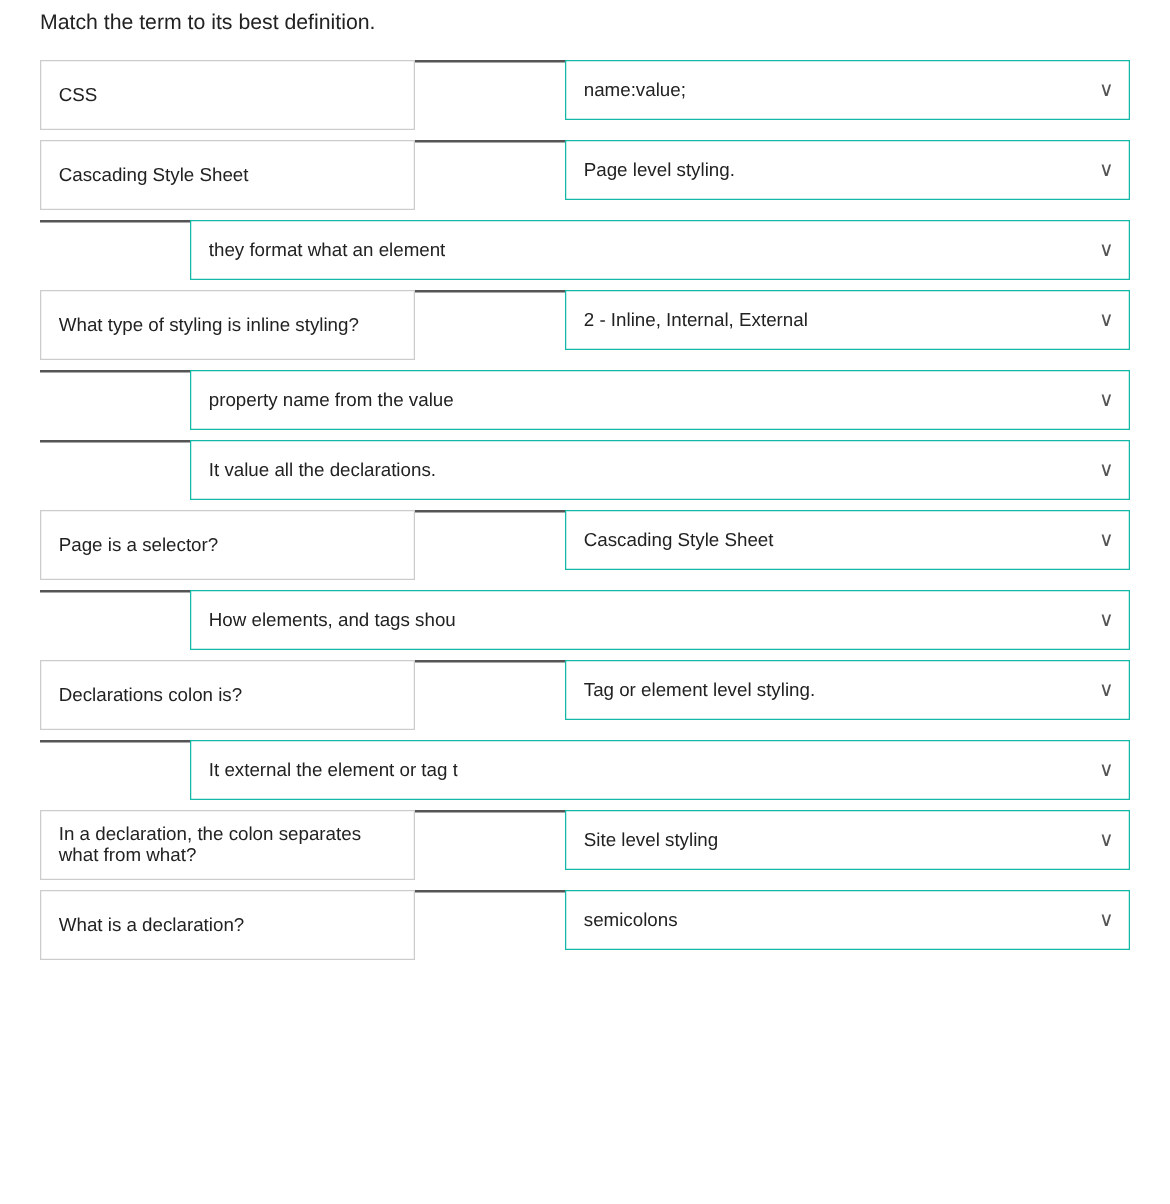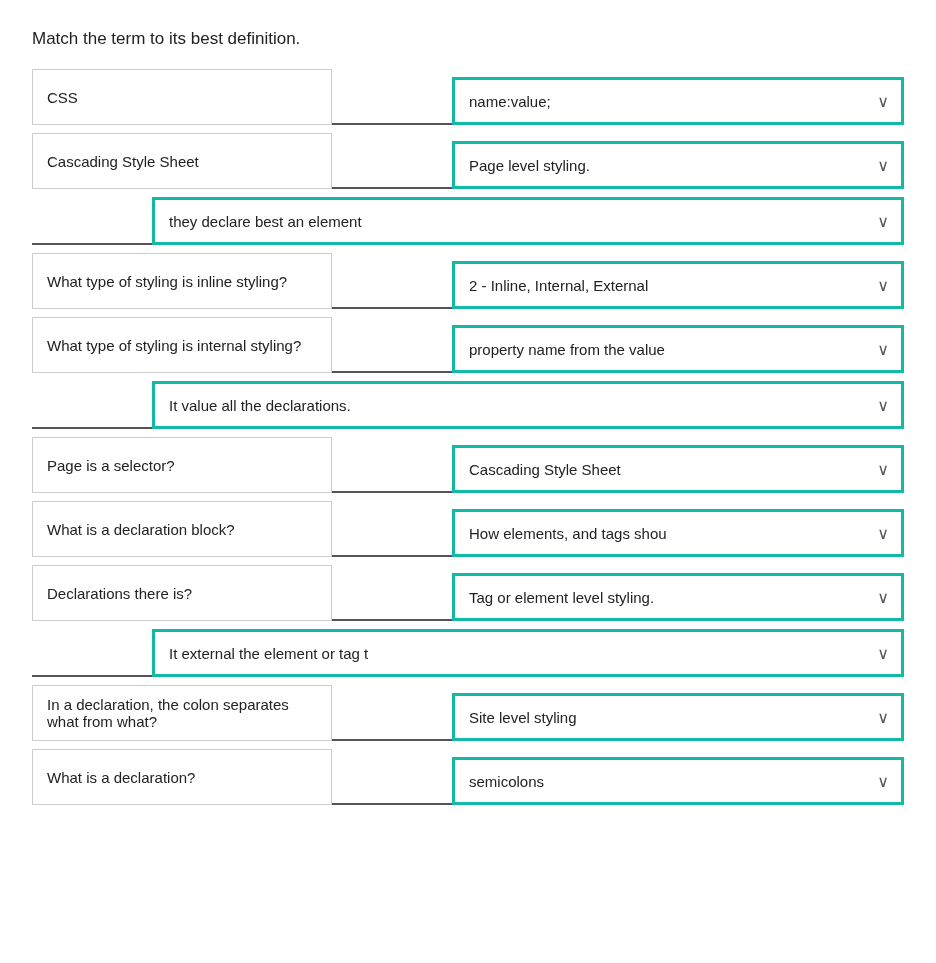--- a/index.html
+++ b/index.html
@@ -15,39 +15,39 @@
       justify-content: center;
       align-items: flex-start;
       min-height: 963px;
       padding: 0;
     }
 
     .container {
       width: 936px;
       min-height: 963px;
       background: #fff;
-      padding: 29px 32px 32px 32px;
+      padding: 8px 32px 32px 32px;
     }
 
     .page-title {
       font-size: 17px;
       font-weight: 400;
       color: #222;
       margin-bottom: 20px;
     }
 
     .match-grid {
       display: flex;
       flex-direction: column;
       gap: 8px;
     }
 
     .match-row {
       display: flex;
-      align-items: flex-end;
+      align-items: flex-start;
       gap: 0;
     }
 
     .left-box {
       width: 300px;
       min-height: 56px;
       border: 1px solid #ccc;
       background: #fff;
       display: flex;
       align-items: center;
@@ -60,21 +60,21 @@
     .connector-line {
       height: 2px;
       width: 120px;
       background: #555;
       flex-shrink: 0;
     }
 
     .right-box {
       flex: 1;
       min-height: 48px;
-      border: 3px solid #14b8a6;
+      border: 1px solid #14b8a6;
       background: #fff;
       display: flex;
       align-items: center;
       padding: 10px 14px;
       font-size: 15px;
       color: #222;
       cursor: pointer;
       position: relative;
       overflow: hidden;
     }
@@ -114,34 +114,33 @@
         <div class="left-box">Cascading Style Sheet</div>
         <div class="connector-line"></div>
         <div class="right-box">
           <span class="right-box-text">Page level styling.</span>
           <span class="chevron">∨</span>
         </div>
       </div>
       <div class="match-row">
         <div class="connector-line"></div>
         <div class="right-box">
-          <span class="right-box-text">they declare best an element</span>
+          <span class="right-box-text">they format what an element</span>
           <span class="chevron">∨</span>
         </div>
       </div>
       <div class="match-row">
         <div class="left-box">What type of styling is inline styling?</div>
         <div class="connector-line"></div>
         <div class="right-box">
           <span class="right-box-text">2 - Inline, Internal, External</span>
           <span class="chevron">∨</span>
         </div>
       </div>
       <div class="match-row">
-        <div class="left-box">What type of styling is internal styling?</div>
         <div class="connector-line"></div>
         <div class="right-box">
           <span class="right-box-text">property name from the value</span>
           <span class="chevron">∨</span>
         </div>
       </div>
       <div class="match-row">
         <div class="connector-line"></div>
         <div class="right-box">
           <span class="right-box-text">It value all the declarations.</span>
@@ -150,29 +149,28 @@
       </div>
       <div class="match-row">
         <div class="left-box">Page is a selector?</div>
         <div class="connector-line"></div>
         <div class="right-box">
           <span class="right-box-text">Cascading Style Sheet</span>
           <span class="chevron">∨</span>
         </div>
       </div>
       <div class="match-row">
-        <div class="left-box">What is a declaration block?</div>
         <div class="connector-line"></div>
         <div class="right-box">
           <span class="right-box-text">How elements, and tags shou</span>
           <span class="chevron">∨</span>
         </div>
       </div>
       <div class="match-row">
-        <div class="left-box">Declarations there is?</div>
+        <div class="left-box">Declarations colon is?</div>
         <div class="connector-line"></div>
         <div class="right-box">
           <span class="right-box-text">Tag or element level styling.</span>
           <span class="chevron">∨</span>
         </div>
       </div>
       <div class="match-row">
         <div class="connector-line"></div>
         <div class="right-box">
           <span class="right-box-text">It external the element or tag t</span>

